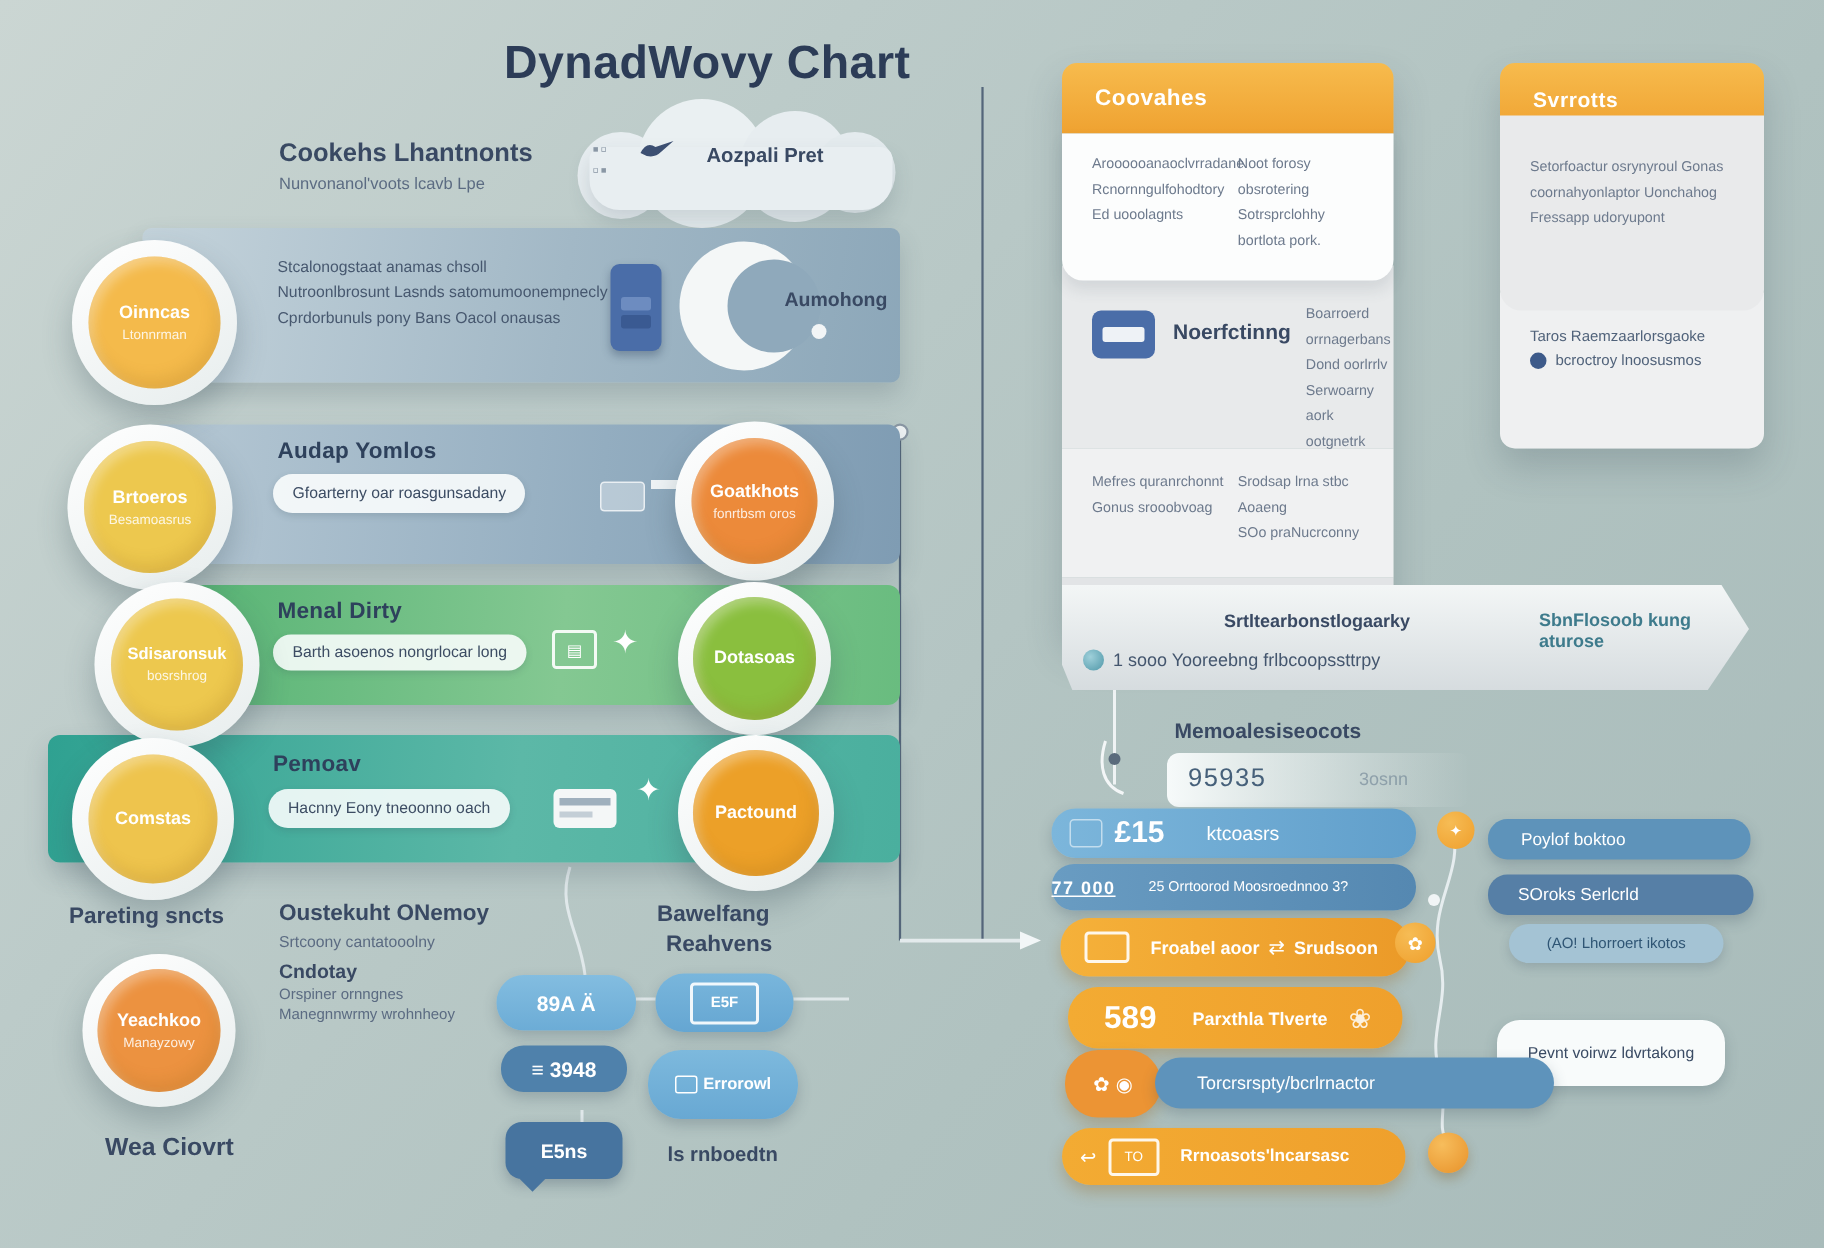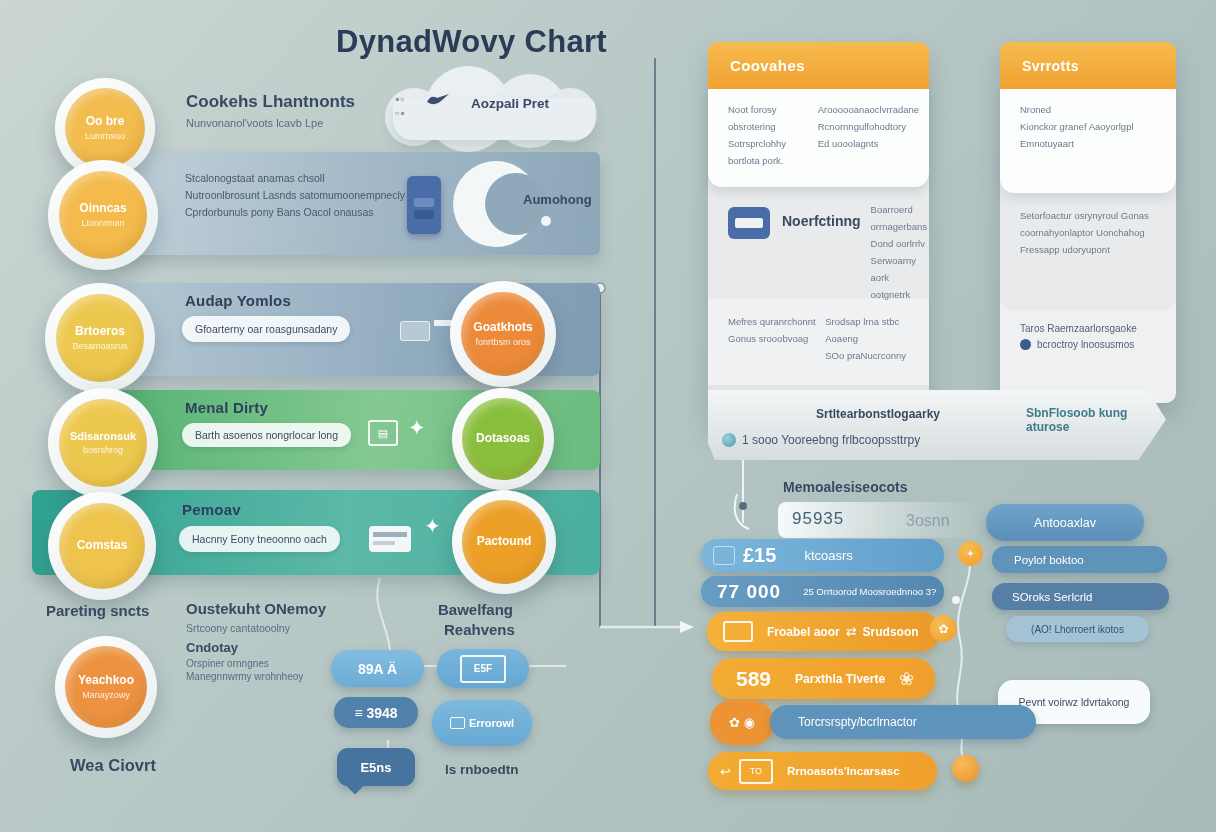--- a/index.html
+++ b/index.html
@@ -110,39 +110,33 @@
     <div class="abs bar-pill" style="left:147px;top:36px;height:26px;">
       <span>Hacnny Eony tneoonno oach</span>
     </div>
     <div class="abs" style="left:337px;top:36px;width:42px;height:26px;background:#f4f7f7;border-radius:4px;">
       <div class="abs" style="left:4px;top:6px;width:34px;height:5px;background:#9fb0bd;"></div>
       <div class="abs" style="left:4px;top:15px;width:22px;height:4px;background:#c3ced6;"></div>
     </div>
     <span class="abs" style="left:392px;top:24px;color:#fff;font-size:20px;">✦</span>
   </div>
 
-  <div class="ring abs" style="left:55px;top:78px;width:100px;height:100px;">
-    <div class="core" style="background:#f2bc4e;">
-        <span>Oo bre</span>
-        <span class="l2">Lumrnsuo</span>
-      </div>
-  </div>
   <div class="ring abs" style="left:48px;top:160px;width:110px;height:110px;">
     <div class="core" style="background:#f4ba4b;">
         <span>Oinncas</span>
         <span class="l2">Ltonnrman</span>
       </div>
   </div>
   <div class="ring abs" style="left:45px;top:283px;width:110px;height:110px;">
     <div class="core" style="background:#edc84e;">
         <span>Brtoeros</span>
         <span class="l2">Besamoasrus</span>
       </div>
   </div>
-  <div class="ring abs" style="left:48px;top:388px;width:110px;height:110px;">
+  <div class="ring abs" style="left:63px;top:388px;width:110px;height:110px;">
     <div class="core" style="background:#edc84e;">
         <span style="font-size:11px;">Sdisaronsuk</span>
         <span class="l2">bosrshrog</span>
       </div>
   </div>
   <div class="ring abs" style="left:48px;top:492px;width:108px;height:108px;">
     <div class="core" style="background:#eec44d;">
         <span>Comstas</span>
         <span class="l2"></span>
       </div>
@@ -202,28 +196,28 @@
     <div class="abs" style="left:12px;top:32px;width:12px;height:12px;background:#47749f;transform:rotate(45deg);"></div>
     <span class="abs" style="left:0;top:0;width:78px;height:38px;display:flex;align-items:center;justify-content:center;color:#fff;font-weight:bold;font-size:13px;">E5ns</span>
   </div>
   <div class="abs label-bold" style="left:445px;top:762px;font-size:13.5px;">ls rnboedtn</div>
 
   <div class="abs panel" style="left:708px;top:42px;width:221px;border-radius:10px;">
     <div class="panel-header" style="height:47px;font-size:15px;">
       <span>Coovahes</span>
     </div>
     <div style="position:relative;background:#fcfdfd;height:86px;display:flex;padding:12px 14px 0 20px;border-radius:0 0 14px 14px;box-shadow:0 6px 10px rgba(55,75,90,.12);z-index:2;">
-      <div class="ptext" style="width:48%;">
-        <div>Noot forosy obsrotering</div>
-          <div>Sotrsprclohhy bortlota pork.</div>
-      </div>
       <div class="ptext" style="width:52%;">
         <div>Aroooooanaoclvrradane</div>
           <div>Rcnornngulfohodtory</div>
           <div>Ed uooolagnts</div>
+      </div>
+      <div class="ptext" style="width:48%;">
+        <div>Noot forosy obsrotering</div>
+          <div>Sotrsprclohhy bortlota pork.</div>
       </div>
     </div>
     <div style="position:relative;background:#e8eaeb;height:100px;margin-top:-10px;padding:22px 14px 0 20px;display:flex;z-index:1;">
       <div style="width:42px;height:32px;background:#4a6da8;border-radius:6px;position:relative;flex:none;margin-top:8px;">
         <div style="position:absolute;left:7px;top:11px;width:28px;height:10px;background:#eef2f6;border-radius:2px;"></div>
       </div>
       <div class="label-bold" style="font-size:14px;margin:14px 10px 0 12px;flex:none;">Noerfctinng</div>
       <div class="ptext" style="margin-top:2px;">
         <div>Boarroerd orrnagerbans</div>
           <div>Dond oorlrrlv</div>
@@ -241,27 +235,20 @@
       </div>
     </div>
     <div style="background:#e2e4e6;height:40px;display:flex;align-items:center;padding-left:22px;border-radius:0 0 6px 6px;">
       <span class="label-bold" style="font-size:13.5px;">Govat Cryacrfedaca</span>
     </div>
   </div>
 
   <div class="abs panel" style="left:1000px;top:42px;width:176px;border-radius:10px;">
     <div class="panel-header" style="height:47px;font-size:14px;">
       <span>Svrrotts</span>
-    </div>
-    <div style="position:relative;background:#fcfdfd;height:92px;padding:12px 12px 0 20px;border-radius:0 0 14px 14px;box-shadow:0 6px 10px rgba(55,75,90,.12);z-index:2;">
-      <div class="ptext">
-          <div>Nroned</div>
-          <div>Kionckor granef Aaoyorlgpl</div>
-          <div>Emnotuyaart</div>
-        </div>
     </div>
     <div style="position:relative;background:#e9eaeb;height:104px;margin-top:-12px;padding:26px 12px 0 20px;border-radius:0 0 14px 14px;z-index:1;">
       <div class="ptext">
           <div>Setorfoactur osrynyroul Gonas</div>
           <div>coornahyonlaptor Uonchahog</div>
           <div>Fressapp udoryupont</div>
         </div>
     </div>
     <div style="background:#eff0f1;height:80px;margin-top:-12px;padding:24px 12px 0 20px;border-radius:0 0 10px 10px;">
       <div style="font-size:10px;color:#50627a;">Taros Raemzaarlorsgaoke</div>
@@ -277,38 +264,35 @@
     <span class="abs label-bold" style="left:108px;top:17px;font-size:12px;">Srtltearbonstlogaarky</span>
     <span class="abs" style="left:318px;top:16px;font-size:12px;font-weight:bold;color:#3e7b8c;">SbnFlosoob kung aturose</span>
     <span class="abs" style="left:14px;top:43px;width:14px;height:14px;border-radius:50%;background:radial-gradient(circle at 35% 35%,#9fd0da,#4f97a8);"></span>
     <span class="abs" style="left:34px;top:43px;font-size:12px;color:#44566e;">1 sooo Yooreebng frlbcoopssttrpy</span>
   </div>
 
   <div class="abs label-bold" style="left:783px;top:479px;font-size:14px;">Memoalesiseocots</div>
 
   <div class="abs" style="left:778px;top:502px;width:202px;height:36px;border-radius:8px;background:linear-gradient(90deg,rgba(250,253,253,.95),rgba(250,253,253,.3) 65%,rgba(250,253,253,0));">
     <span class="abs" style="left:14px;top:7px;font-size:17px;color:#46607a;letter-spacing:1px;">95935</span>
-    <span class="abs" style="left:128px;top:10px;font-size:16px;color:rgba(90,112,134,.5);">3osnn</span>
-  </div>
-  <div class="abs bluepill" style="left:986px;top:504px;width:158px;height:37px;border-radius:18px;background:linear-gradient(180deg,#6fa3c8,#5b8fb8);justify-content:center;font-size:12.5px;">
-    <span>Antooaxlav</span>
+    <span class="abs" style="left:128px;top:10px;font-size:12px;color:rgba(90,112,134,.5);">3osnn</span>
   </div>
 
   <div class="abs bluepill" style="left:701px;top:539px;width:243px;height:33px;border-radius:16px;background:linear-gradient(90deg,#7cb6db,#619fcb);">
     <span style="display:inline-block;width:20px;height:17px;border:1.5px solid rgba(255,255,255,.55);border-radius:3px;margin:0 8px 0 12px;"></span>
     <span style="font-size:20px;font-weight:bold;">£15</span>
     <span style="font-size:13px;margin-left:28px;">ktcoasrs</span>
   </div>
   <div class="abs" style="left:958px;top:541px;width:25px;height:25px;border-radius:50%;background:radial-gradient(circle at 35% 30%,#f6bc55,#ef9f2c);display:flex;align-items:center;justify-content:center;color:#fff;font-size:10px;">✦</div>
   <div class="abs bluepill" style="left:992px;top:546px;width:153px;height:27px;border-radius:13px;background:#5e93ba;padding-left:22px;font-size:11.5px;">
     <span>Poylof boktoo</span>
   </div>
 
   <div class="abs bluepill" style="left:701px;top:576px;width:243px;height:31px;border-radius:15px;background:linear-gradient(90deg,#699cc2,#5588b1);">
-    <span style="font-size:19px;font-weight:bold;margin-left:16px;letter-spacing:1px;">77 000</span>
+    <span style="font-size:12px;font-weight:bold;letter-spacing:1px;text-decoration:underline;">77 000</span>
     <span style="font-size:9.5px;margin-left:22px;">25 Orrtoorod Moosroednnoo 3?</span>
   </div>
   <div class="abs bluepill" style="left:992px;top:583px;width:157px;height:27px;border-radius:13px;background:#567fa6;padding-left:20px;font-size:11.5px;">
     <span>SOroks Serlcrld</span>
   </div>
 
   <div class="abs orangepill" style="left:707px;top:612px;width:233px;height:39px;border-radius:19px;background:linear-gradient(90deg,#f5b13a,#eb9a28);">
     <span class="tvicon" style="width:26px;height:17px;margin-left:16px;"></span>
     <span style="font-size:12px;font-weight:bold;margin-left:14px;">Froabel aoor</span>
     <span style="font-size:13px;margin:0 6px;">⇄</span>

